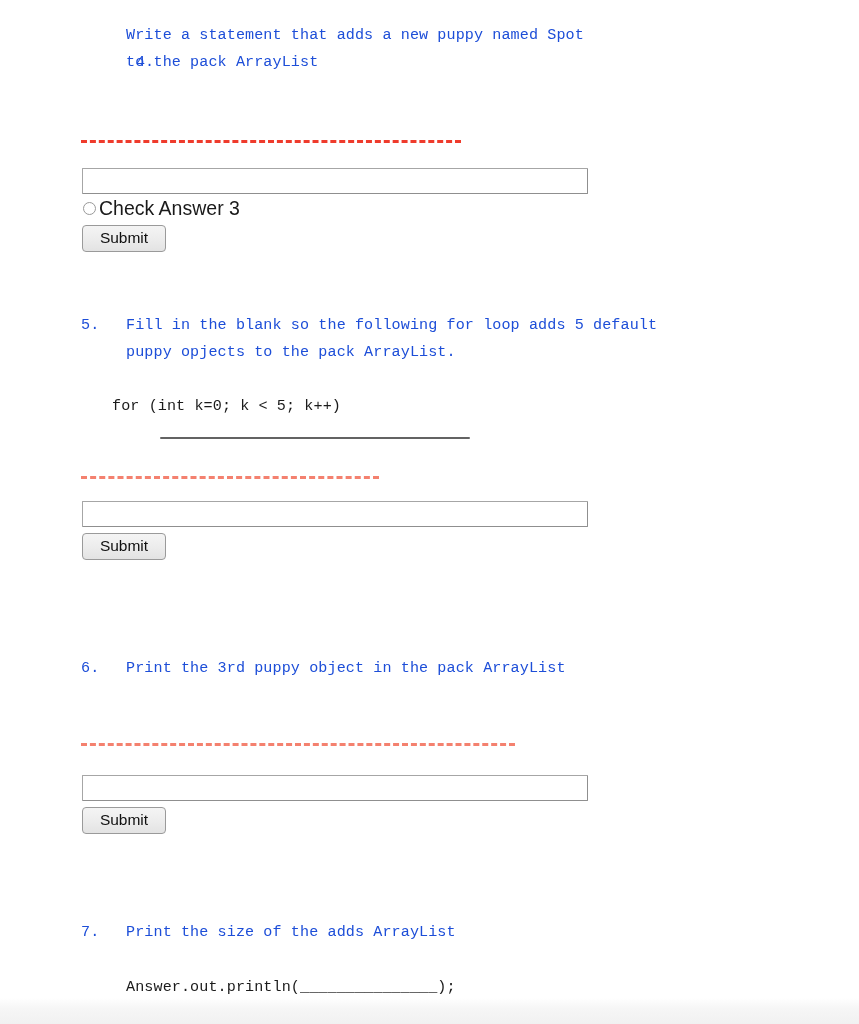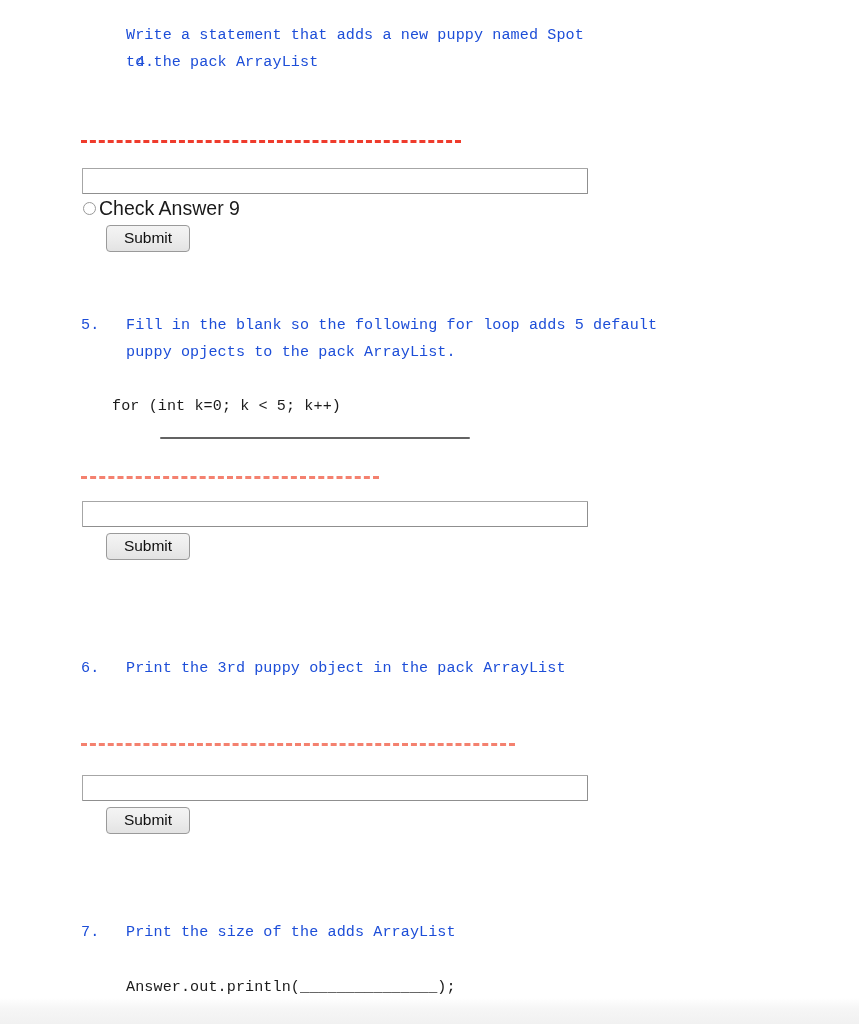--- a/index.html
+++ b/index.html
@@ -120,21 +120,20 @@
     padding: 2px 11px 4px 11px;
     font-family: "Liberation Sans", sans-serif;
     font-size: 15.5px;
     line-height: 19px;
     color: #0f0f0f;
     text-align: center;
     background: linear-gradient(to bottom, #f4f4f4 0%, #ededed 48%, #e3e3e3 100%);
     border: 1px solid #9a9a9a;
     border-radius: 4px;
     cursor: pointer;
-    margin-left: 24px;
   }
 
   
   .bottom-band {
     position: absolute;
     left: 0;
     bottom: 0;
     width: 859px;
     height: 26px;
     background: linear-gradient(to bottom, #ffffff 0%, #f6f6f6 40%, #f1f1f1 100%);
@@ -151,21 +150,21 @@
     </div>
     <div class="qtext" style="position:absolute; left:126px; top:0;">Write a statement that adds a new puppy named Spot</div>
     <div class="qtext" style="position:absolute; left:126px; top:27px;">to the pack ArrayList</div>
 
     <div class="dashed-sep" style="position:absolute; left:81px; top:118px; width:380px; border-top-color:#ef3b2c;"></div>
 
     <div style="position:absolute; left:82px; top:146px;">
       <input class="answer-input" type="text" value="" placeholder="" style="">
       <div class="check-row">
         <input class="radio-dot" type="radio" name="check4" style="">
-        <span class="check-label">Check Answer 9</span>
+        <span class="check-label">Check Answer 3</span>
       </div>
       <button class="submit-btn">Submit</button>
     </div>
   </div>
 
   <div class="qblock" style="top:312px;">
     <div class="qtext" style="position:absolute; left:81px; top:0;">5.</div>
     <div class="qtext" style="position:absolute; left:126px; top:0;">Fill in the blank so the following for loop adds 5 default</div>
     <div class="qtext" style="position:absolute; left:126px; top:27px;">puppy opjects to the pack ArrayList.</div>
 

